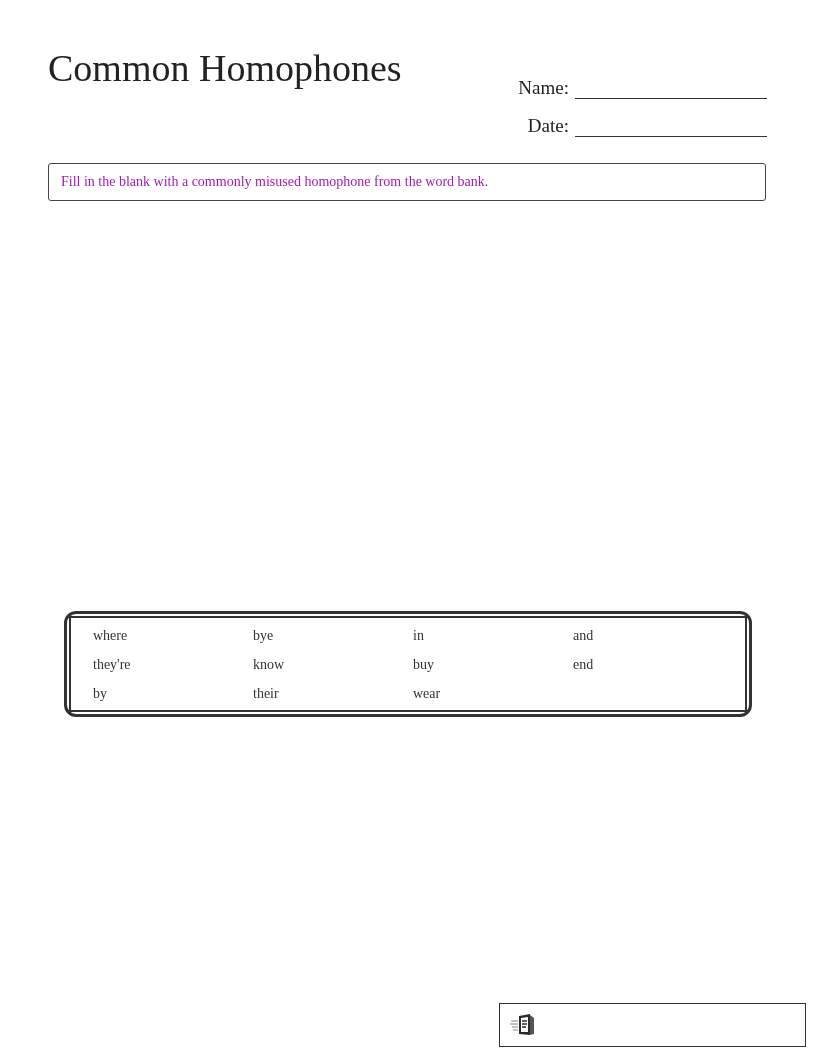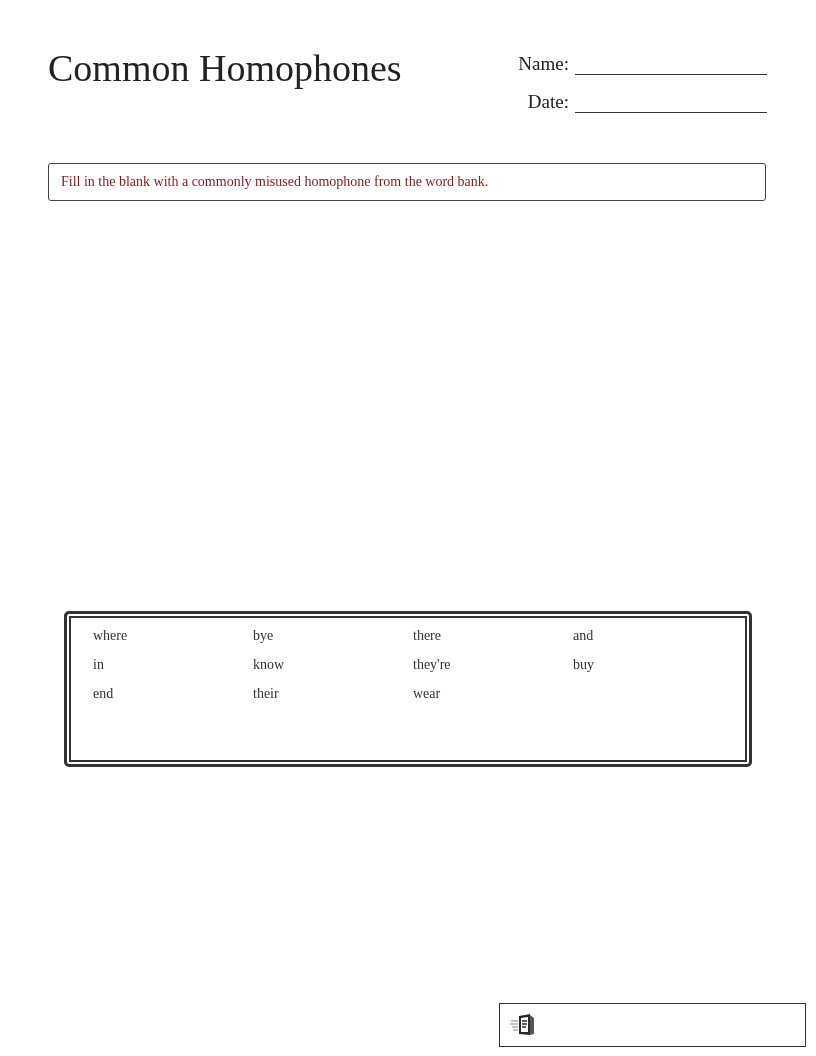--- a/index.html
+++ b/index.html
@@ -22,20 +22,21 @@
       font-size: 38px;
       line-height: 40px;
       color: #222222;
       margin: 0;
       font-weight: normal;
     }
     .field-row {
       position: absolute;
       display: flex;
       align-items: flex-end;
+      margin-top: 24px;
     }
     .field-label {
       font-size: 19px;
       line-height: 22px;
       color: #222;
       text-align: right;
       margin-right: 6px;
     }
     .field-line {
       width: 192px;
@@ -51,32 +52,32 @@
       top: 163px;
       width: 718px;
       height: 37px;
       border: 1.3px solid #444;
       border-radius: 3px;
       box-sizing: border-box;
       padding: 18px 12px;
       display: flex;
       align-items: center;
       font-size: 14px;
-      color: #7f1d1d;
+      color: #a21caf;
     }
 
     .word-bank {
       position: absolute;
       left: 64px;
       top: 611px;
       width: 688px;
-      height: 156px;
+      height: 106px;
       box-sizing: border-box;
       border: 3px solid #333;
-      border-radius: 5px;
+      border-radius: 12px;
       padding: 2px;
     }
     .word-bank-inner {
       width: 100%;
       height: 100%;
       box-sizing: border-box;
       border: 2px solid #333;
       position: relative;
     }
     .word-grid {
@@ -132,27 +133,27 @@
 
 <div class="instructions">
   <span>Fill in the blank with a commonly misused homophone from the word bank.</span>
 </div>
 
 <div class="word-bank">
   <div class="word-bank-inner">
     <div class="word-grid">
       <span class="word">where</span>
       <span class="word">bye</span>
-      <span class="word">there</span>
+      <span class="word">in</span>
       <span class="word">and</span>
-      <span class="word">in</span>
+      <span class="word">they're</span>
       <span class="word">know</span>
-      <span class="word">they're</span>
       <span class="word">buy</span>
       <span class="word">end</span>
+      <span class="word">by</span>
       <span class="word">their</span>
       <span class="word">wear</span>
     </div>
   </div>
 </div>
 
 <div class="footer-badge">
   <span class="footer-icon">
     <svg width="26" height="24" viewBox="0 0 26 24">
       <line x1="1" y1="8" x2="8" y2="8" stroke="#999" stroke-width="1.2"></line>

